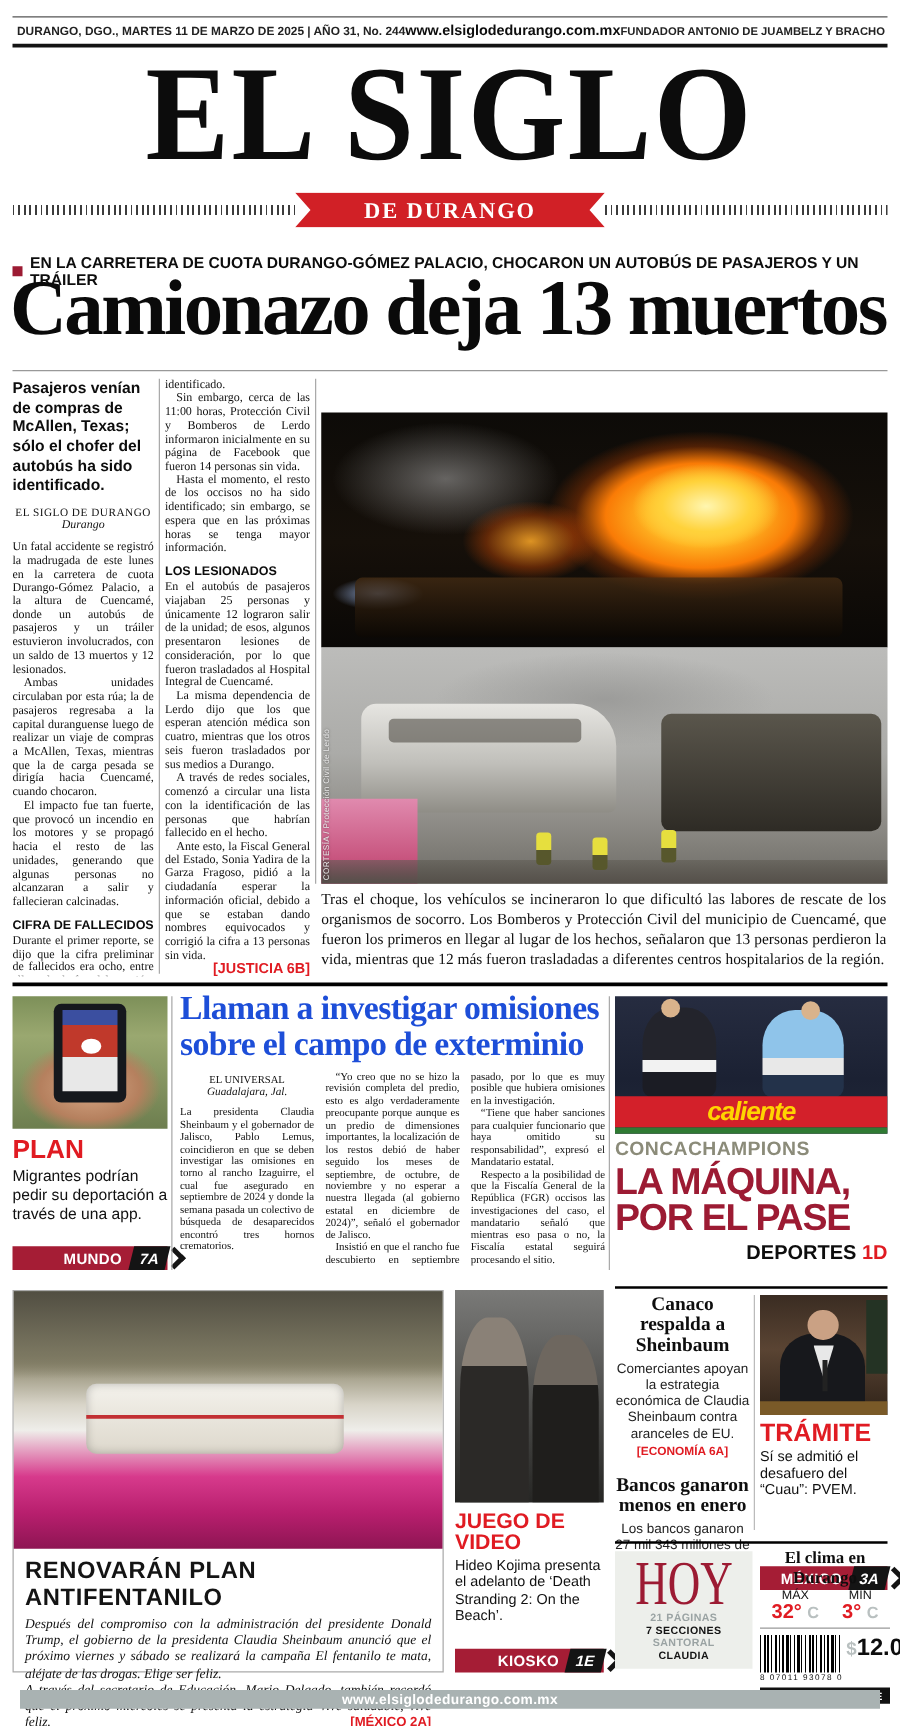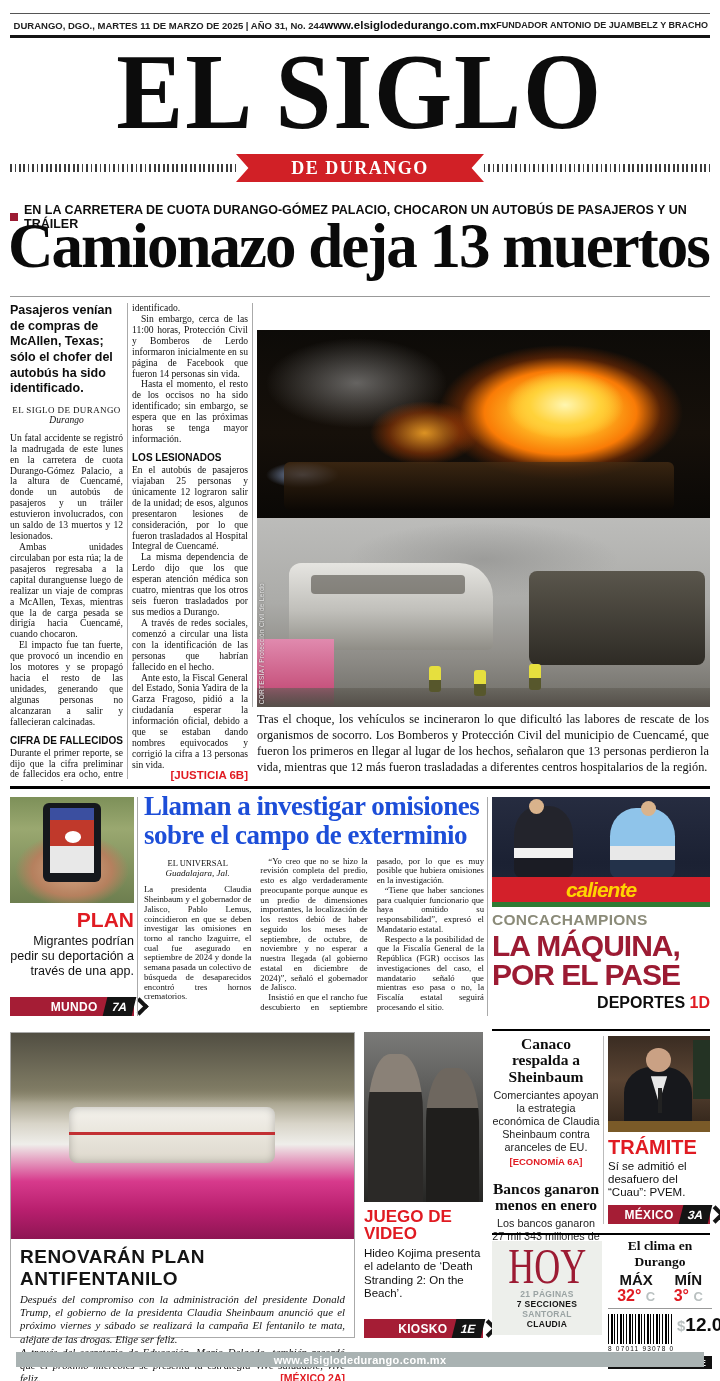--- a/index.html
+++ b/index.html
@@ -79,21 +79,21 @@
   .ff2{left:48%;bottom:6%;}
   .ff3{left:60%;bottom:9%;}
   .ground{left:0;right:0;bottom:0;height:10%;background:linear-gradient(180deg,rgba(95,92,84,.6),#55504a);}
   .photo-credit{position:absolute;left:1px;bottom:3px;writing-mode:vertical-rl;transform:rotate(180deg);
     font-family:"Liberation Sans",sans-serif;font-size:6.5px;color:#e9e9e9;letter-spacing:.3px;
     text-shadow:0 0 2px rgba(0,0,0,.6);}
   .caption{position:absolute;left:257px;top:712px;width:452px;font-size:12.3px;line-height:1.3;
            text-align:justify;color:#0f0f0f;}
   .rule-mid{position:absolute;left:10px;right:10px;top:786px;height:3px;background:#000;}
   
-  .plan-box{position:absolute;left:10px;top:797px;width:124px;height:219px;padding-bottom:25px;box-sizing:border-box;text-align:right;}
+  .plan-box{position:absolute;left:10px;top:797px;width:124px;height:219px;padding-bottom:25px;box-sizing:border-box;}
   #photo-phone{position:relative;width:124px;height:106px;overflow:hidden;
     background:linear-gradient(180deg,#7d9059 0%,#9aa870 30%,#6d7e4f 100%);}
   .hand{left:4%;top:34%;width:92%;height:70%;border-radius:50%;
     background:radial-gradient(closest-side,#d7a886,#b5805e 70%,transparent);}
   .phone-body{left:27%;top:6%;width:46%;height:74%;background:#15181d;border-radius:6px;}
   .phone-screen{left:32%;top:10%;width:36%;height:62%;
     background:linear-gradient(180deg,#3b4fa0 0 18%,#c0392b 18% 58%,#e8e8e8 58%);}
   .app-circle{left:44%;top:32%;width:13%;height:11%;background:#fff;border-radius:50%;}
   .plan-title{color:#e01b22;font-family:"Liberation Sans",sans-serif;font-weight:bold;font-size:21px;margin:5px 0 2px;}
   .plan-text{font-family:"Liberation Sans",sans-serif;font-size:12.5px;line-height:1.2;color:#101010;}
@@ -162,21 +162,21 @@
   .juego-title{color:#e01b22;font-family:"Liberation Sans",sans-serif;font-weight:bold;font-size:17px;
                line-height:1.02;margin:6px 0 4px;}
   .juego-text{font-family:"Liberation Sans",sans-serif;font-size:11.5px;line-height:1.18;color:#101010;}
   .canaco-col{position:absolute;left:492px;top:1036px;width:108px;}
   .mini-head{font-weight:bold;font-size:15.5px;line-height:1.05;text-align:center;margin:0 0 4px;color:#0e0e0e;}
   .mini-text{font-family:"Liberation Sans",sans-serif;font-size:10.8px;line-height:1.2;text-align:center;color:#222;}
   .mini-jump{font-family:"Liberation Sans",sans-serif;font-weight:bold;font-size:9.5px;color:#e01b22;
              text-align:center;margin-top:2px;}
   .bancos{margin-top:14px;}
   #vr6{left:603px;top:1036px;height:188px;background:#bbb;}
-  .tramite-col{position:absolute;left:608px;top:1036px;width:102px;height:188px;padding-bottom:19px;box-sizing:border-box;}
+  .tramite-col{position:absolute;left:608px;top:1036px;width:102px;height:236px;padding-bottom:19px;box-sizing:border-box;}
   #photo-tramite{position:relative;width:102px;height:96px;overflow:hidden;
     background:linear-gradient(180deg,#3a2c22 0%,#5a4433 45%,#2e2218 100%);}
   .flag{right:0;top:4%;width:17%;height:62%;background:#243324;}
   .suit{left:16%;top:32%;width:66%;height:68%;border-radius:40% 40% 0 0;background:#17181c;}
   .shirt{left:42%;top:42%;width:16%;height:28%;background:#e8e8e8;clip-path:polygon(0 0,100% 0,50% 100%);}
   .face{left:37%;top:12%;width:25%;height:26%;background:#caa184;border-radius:50%;}
   .mic{left:49%;top:54%;width:4%;height:26%;background:#222;}
   .desk{left:0;right:0;bottom:0;height:11%;background:#7a5a28;}
   .tramite-title{color:#e01b22;font-family:"Liberation Sans",sans-serif;font-weight:bold;font-size:20px;margin:4px 0 1px;}
   .tramite-text{font-family:"Liberation Sans",sans-serif;font-size:11.5px;line-height:1.15;color:#101010;}
@@ -184,21 +184,21 @@
   .hoy-box{position:absolute;left:492px;top:1241px;width:110px;height:94px;background:#edefeb;text-align:center;
            padding-top:2px;box-sizing:border-box;font-family:"Liberation Sans",sans-serif;}
   .hoy-title{color:#9c1b33;font-family:"Liberation Serif",serif;font-size:50px;line-height:.92;display:inline-block;
              transform:scaleX(.72);}
   .hoy-line{font-weight:bold;font-size:8.5px;letter-spacing:.3px;color:#141414;}
   .hoy-line.gray{color:#9aa3a3;}
   .clima{position:absolute;left:608px;top:1238px;width:104px;font-family:"Liberation Sans",sans-serif;}
   .clima-title{font-family:"Liberation Serif",serif;font-weight:bold;font-size:13.5px;text-align:center;color:#0d0d0d;}
   .clima-grid{display:flex;justify-content:space-around;margin-top:1px;}
   .clima-cell{text-align:center;}
-  .clima-label{font-weight:bold;font-size:15px;color:#141414;}
+  .clima-label{font-weight:normal;font-size:10px;color:#141414;}
   .clima-val{font-weight:bold;font-size:16px;color:#e01b22;line-height:1;}
   .clima-unit{color:#b9c0c0;font-size:13px;font-weight:bold;}
   .clima-rule{height:1px;background:#999;margin:4px 0 5px;}
   .price-row{display:flex;align-items:flex-start;}
   .barcode-wrap{width:64px;}
   .barcode{width:64px;height:30px;
     background:repeating-linear-gradient(90deg,#000 0 1px,#fff 1px 3px,#000 3px 5px,#fff 5px 6px,#000 6px 7px,#fff 7px 9px);}
   .barcode-digits{font-size:6.5px;letter-spacing:1.2px;margin-top:1px;color:#111;white-space:nowrap;}
   .price{margin-left:5px;font-weight:bold;white-space:nowrap;}
   .price-cur{color:#b9c0c0;font-size:15px;font-weight:bold;}

